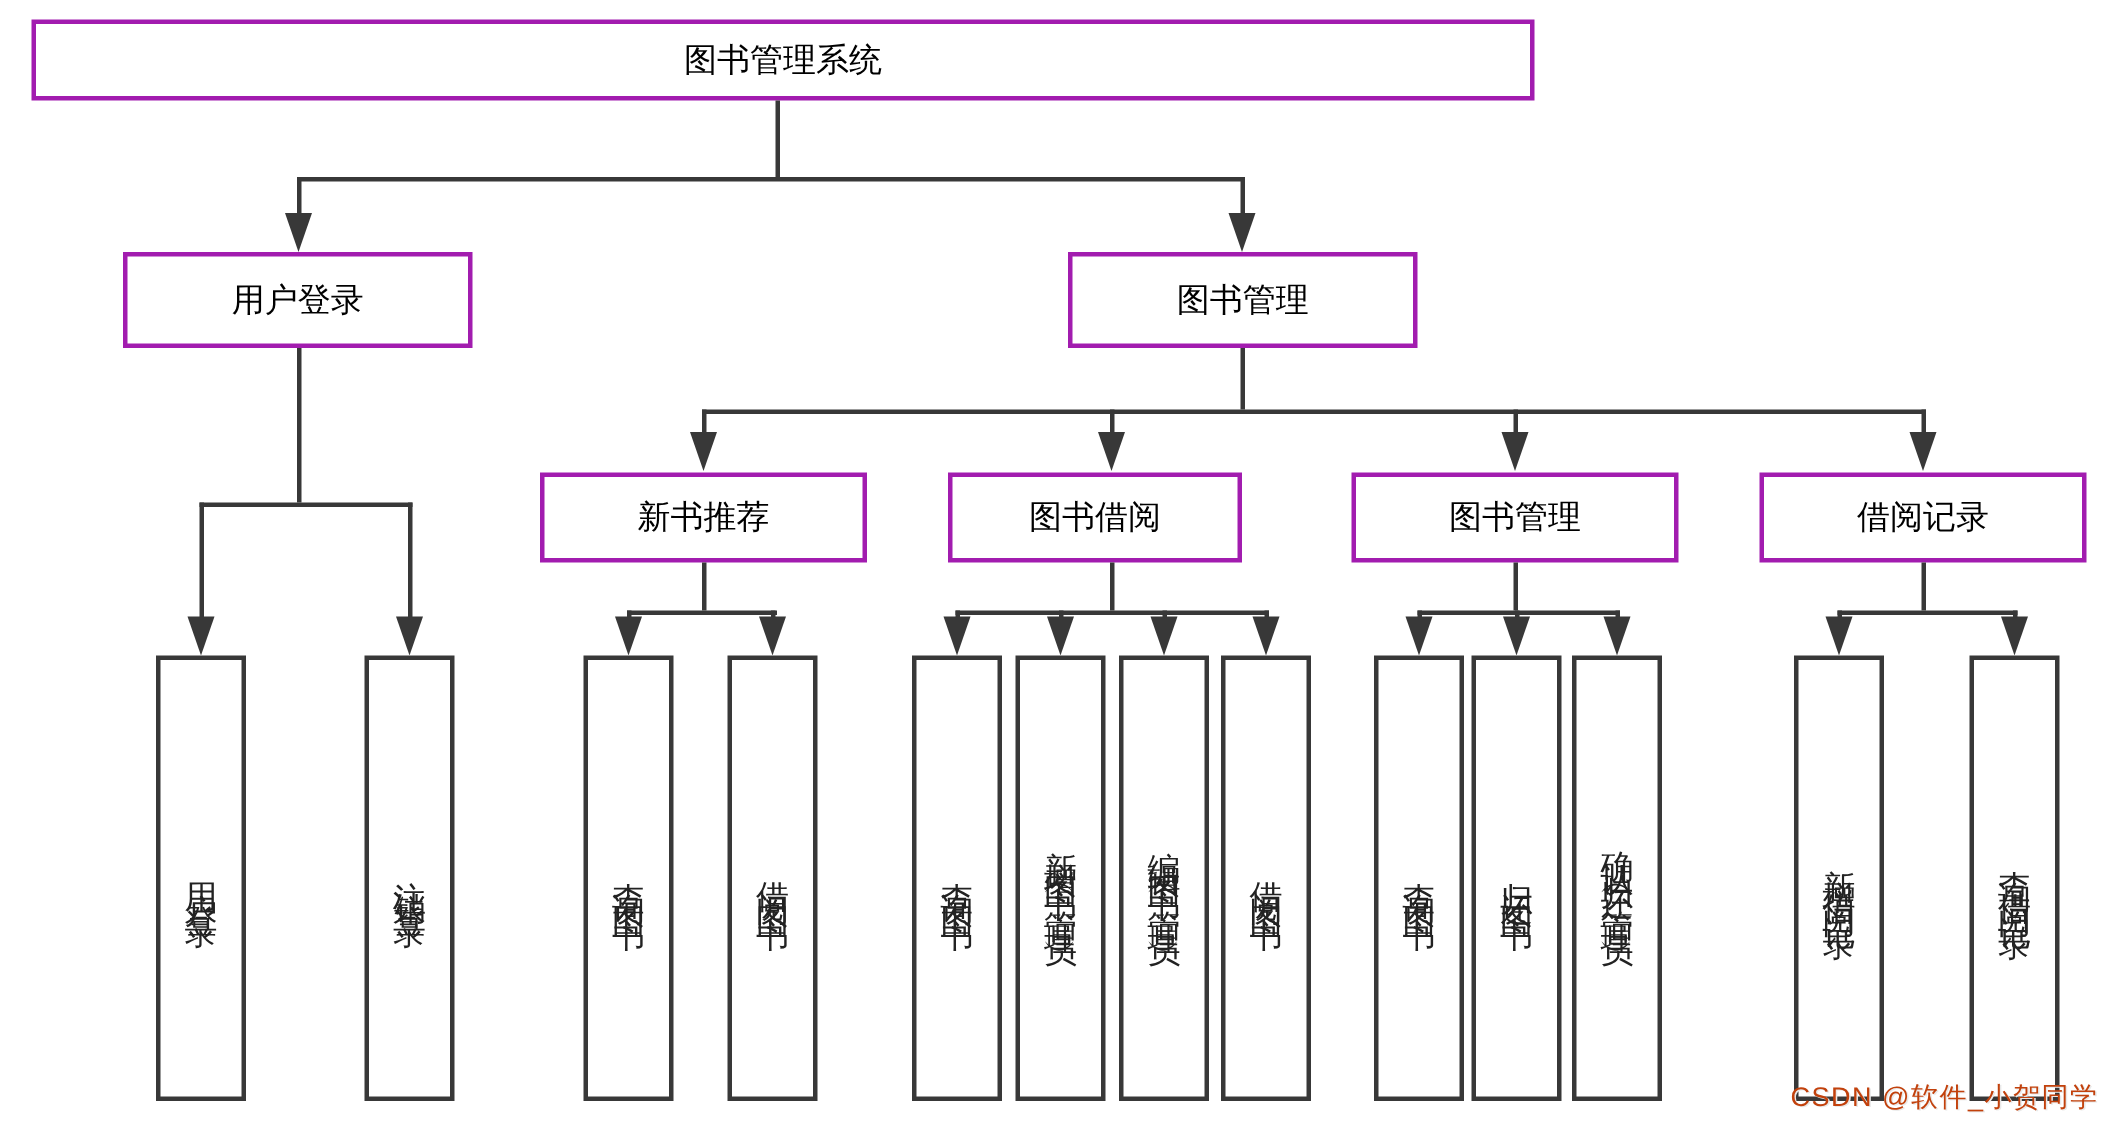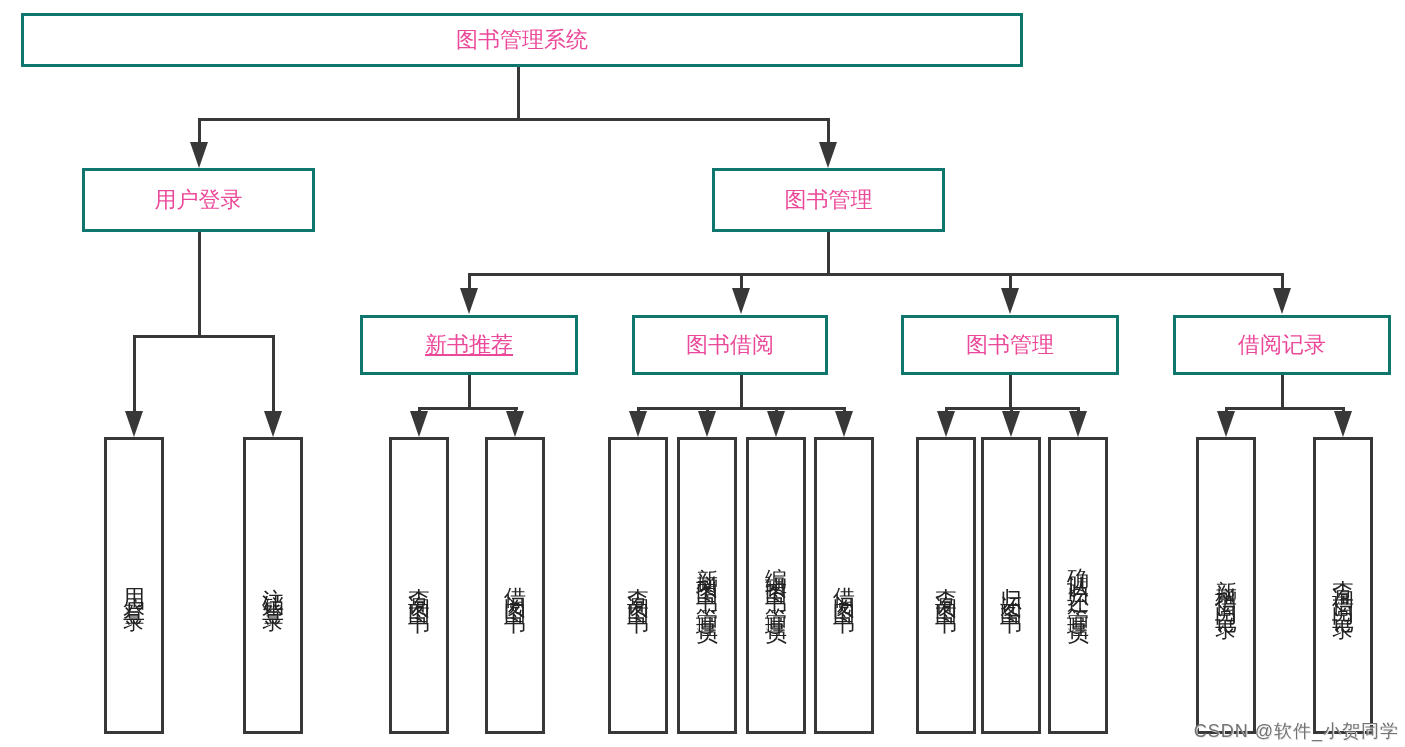--- a/index.html
+++ b/index.html
@@ -6,24 +6,24 @@
   #canvas{
     position:relative;
     width:1405px;height:747px;
     background:#ffffff;
     font-family:"Liberation Sans","DejaVu Sans",sans-serif;
     overflow:hidden;
   }
   .node{
     position:absolute;
     box-sizing:border-box;
-    border:3px solid #0f766e;
+    border:3px solid #a21caf;
     background:#ffffff;
     display:flex;align-items:center;justify-content:center;
-    font-size:22px;color:#ec4899;
+    font-size:22px;color:#000000;
     white-space:nowrap;
     text-align:right;
   }
   .leaf{
     position:absolute;
     box-sizing:border-box;
     top:437px;width:60px;height:297px;
     border:3px solid #383838;
     background:#ffffff;
     display:flex;align-items:center;justify-content:center;
@@ -41,21 +41,21 @@
   .ahead{
     position:absolute;width:0;height:0;
     border-left:9px solid transparent;
     border-right:9px solid transparent;
     border-top:26px solid #383838;
   }
   .watermark{
     position:absolute;
     right:6px;bottom:4px;
     font-size:18px;
-    color:#737373;
+    color:#c2410c;
     text-shadow:1px 1px 0 #e9e9e9;
     letter-spacing:1px;
     margin-top:16px;
   }
 </style>
 </head>
 <body>
 
 <div id="canvas">
 
@@ -88,21 +88,21 @@
   <div class="hline" style="left:468px;top:273px;width:816px;"></div>
   <div class="vline" style="left:468px;top:273px;height:18px;"></div>
   <div class="ahead" style="left:460px;top:288px;"></div>
   <div class="vline" style="left:740px;top:273px;height:18px;"></div>
   <div class="ahead" style="left:732px;top:288px;"></div>
   <div class="vline" style="left:1009px;top:273px;height:18px;"></div>
   <div class="ahead" style="left:1001px;top:288px;"></div>
   <div class="vline" style="left:1281px;top:273px;height:18px;"></div>
   <div class="ahead" style="left:1273px;top:288px;"></div>
 
-  <div class="node" style="left:360px;top:315px;width:218px;height:60px;text-decoration:underline;">
+  <div class="node" style="left:360px;top:315px;width:218px;height:60px;">
     <span>新书推荐</span>
   </div>
   <div class="node" style="left:632px;top:315px;width:196px;height:60px;">
     <span>图书借阅</span>
   </div>
   <div class="node" style="left:901px;top:315px;width:218px;height:60px;">
     <span>图书管理</span>
   </div>
   <div class="node" style="left:1173px;top:315px;width:218px;height:60px;">
     <span>借阅记录</span>

